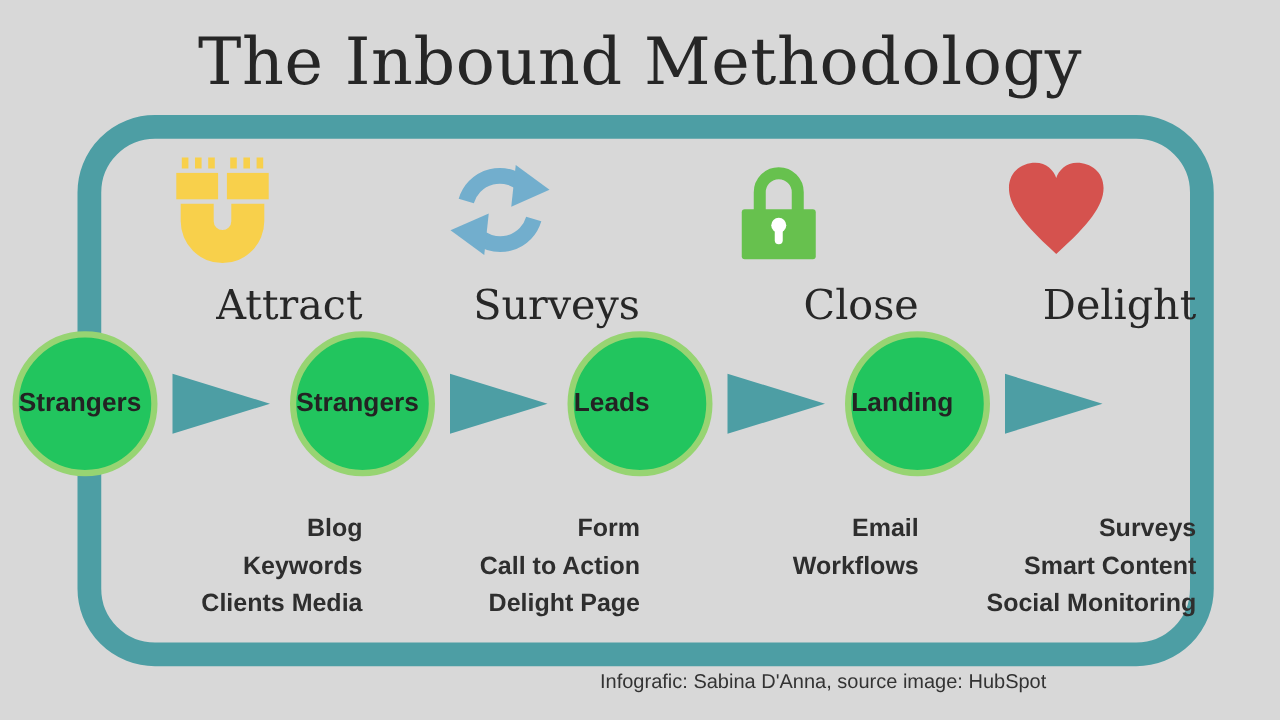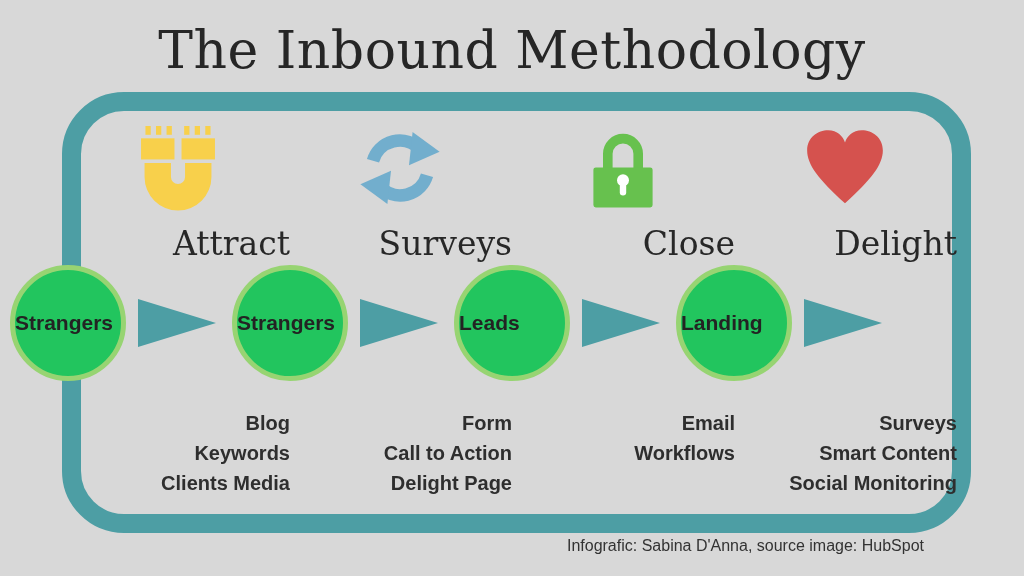--- a/index.html
+++ b/index.html
@@ -59,22 +59,22 @@
 
   .arrow{
     position:absolute;top:299px;width:0;height:0;
     border-top:24px solid transparent;
     border-bottom:24px solid transparent;
     border-left:78px solid var(--arrow_teal,#4d9ea4);
     z-index:2;
   }
 
   .footer{
-    position:absolute;left:464px;top:537px;width:460px;
-    text-align:right;font-size:16px;color:#333333;
+    position:absolute;left:480px;top:537px;width:460px;
+    text-align:left;font-size:16px;color:#333333;
   }
 
   .fill-yellow{fill:var(--magnet_yellow,#f8d04b);}
   .stroke-blue{stroke:var(--refresh_blue,#72aecd);fill:none;}
   .fill-blue{fill:var(--refresh_blue,#72aecd);}
   .fill-green{fill:var(--lock_green,#67c14e);}
   .stroke-green{stroke:var(--lock_green,#67c14e);fill:none;}
   .fill-red{fill:var(--heart_red,#d5524e);}
   .fill-white{fill:#ffffff;}
 </style>

